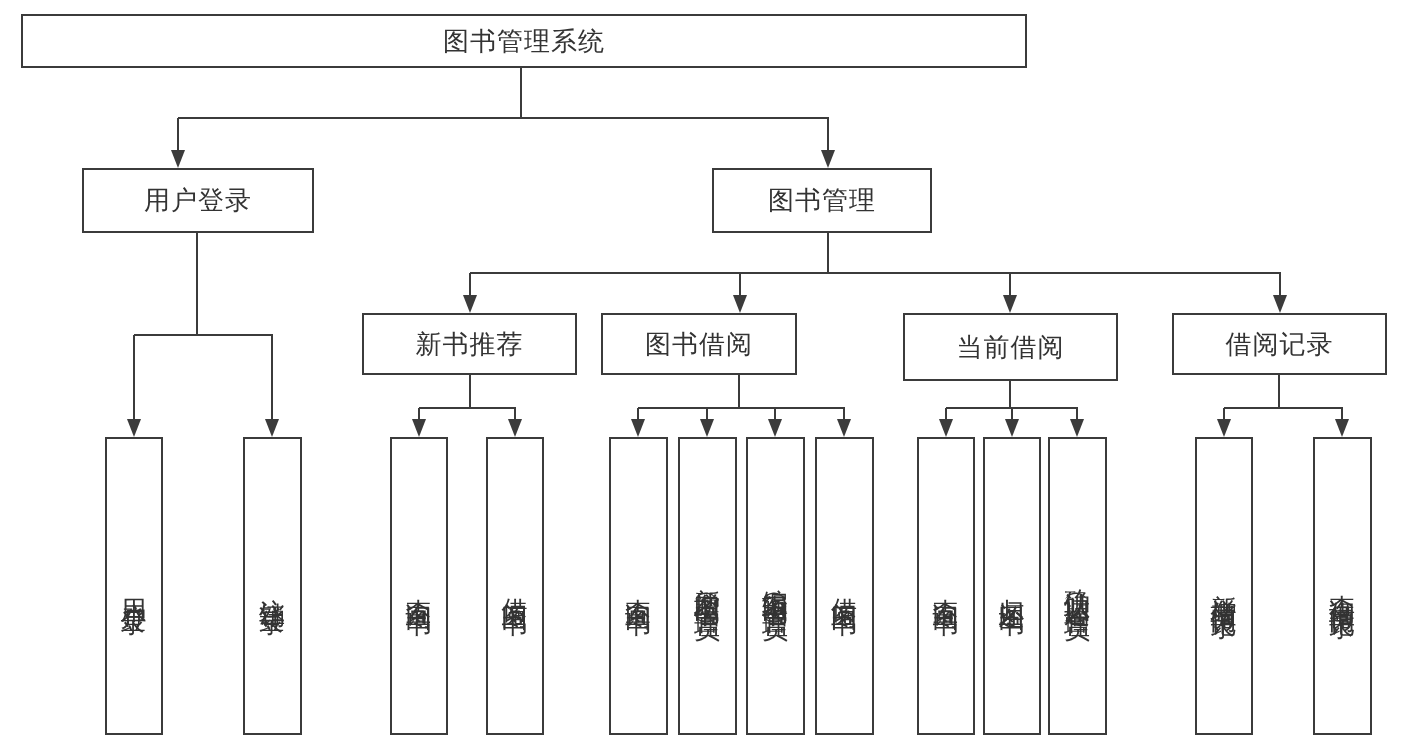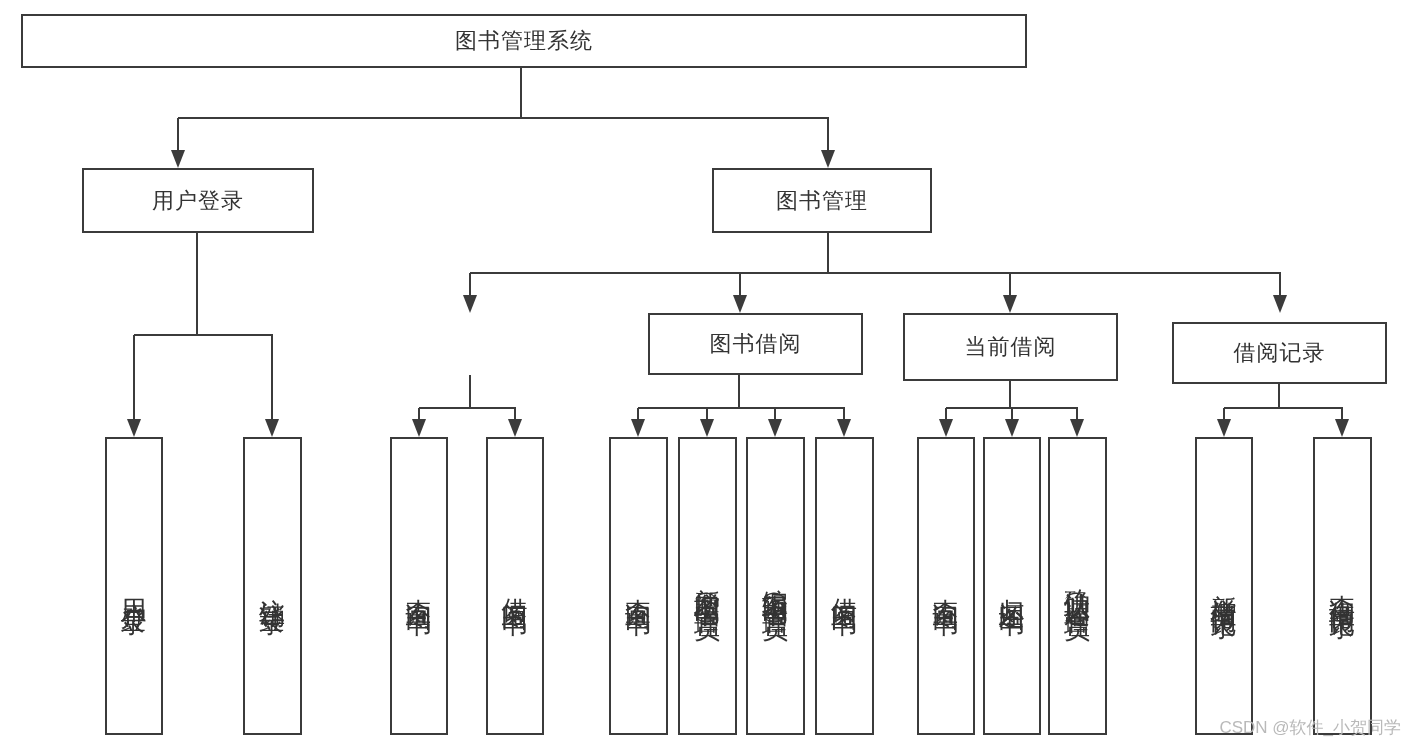--- a/index.html
+++ b/index.html
@@ -17,21 +17,21 @@
     background: #ffffff;
     border: 2px solid #3b3b3b;
     box-sizing: border-box;
     display: flex;
     align-items: center;
     justify-content: center;
     color: #333333;
     z-index: 2;
   }
   .box.h span {
-    font-size: 22px;
+    font-size: 26px;
     letter-spacing: 1px;
     white-space: nowrap;
   }
   .box.v span {
     writing-mode: vertical-rl;
     font-size: 26px;
     letter-spacing: 4px;
     line-height: 1.0;
     white-space: nowrap;
   }
@@ -97,27 +97,30 @@
   <div class="hline" style="left:470px;top:272px;width:811px"></div>
   <div class="vline" style="left:469px;top:273px;height:24px"></div>
   <div class="tri" style="left:463px;top:295px"></div>
   <div class="vline" style="left:739px;top:273px;height:24px"></div>
   <div class="tri" style="left:733px;top:295px"></div>
   <div class="vline" style="left:1009px;top:273px;height:24px"></div>
   <div class="tri" style="left:1003px;top:295px"></div>
   <div class="vline" style="left:1279px;top:273px;height:24px"></div>
   <div class="tri" style="left:1273px;top:295px"></div>
 
-  <div class="box h" style="left:648px;top:313px;width:215px;height:62px">
+  <div class="box h" style="left:362px;top:313px;width:215px;height:62px">
+    <span>新书推荐</span>
+  </div>
+  <div class="box h" style="left:601px;top:313px;width:196px;height:62px">
     <span>图书借阅</span>
   </div>
   <div class="box h" style="left:903px;top:313px;width:215px;height:68px">
     <span>当前借阅</span>
   </div>
-  <div class="box h" style="left:1172px;top:322px;width:215px;height:62px">
+  <div class="box h" style="left:1172px;top:313px;width:215px;height:62px">
     <span>借阅记录</span>
   </div>
 
   <div class="vline" style="left:469px;top:375px;height:33px"></div>
   <div class="hline" style="left:419px;top:407px;width:97px"></div>
   <div class="vline" style="left:418px;top:408px;height:13px"></div>
   <div class="tri" style="left:412px;top:419px"></div>
   <div class="vline" style="left:514px;top:408px;height:13px"></div>
   <div class="tri" style="left:508px;top:419px"></div>
 
@@ -185,15 +188,14 @@
     <span>确认归还（管理员）</span>
   </div>
 
   <div class="box v" style="left:1195px;top:437px;width:58px;height:298px">
     <span>新增借阅记录</span>
   </div>
   <div class="box v" style="left:1313px;top:437px;width:59px;height:298px">
     <span>查询借阅记录</span>
   </div>
 
-  <div class="watermark">CSDN @软件_小贺同学</div>
 
 </div>
 
 </body></html>

